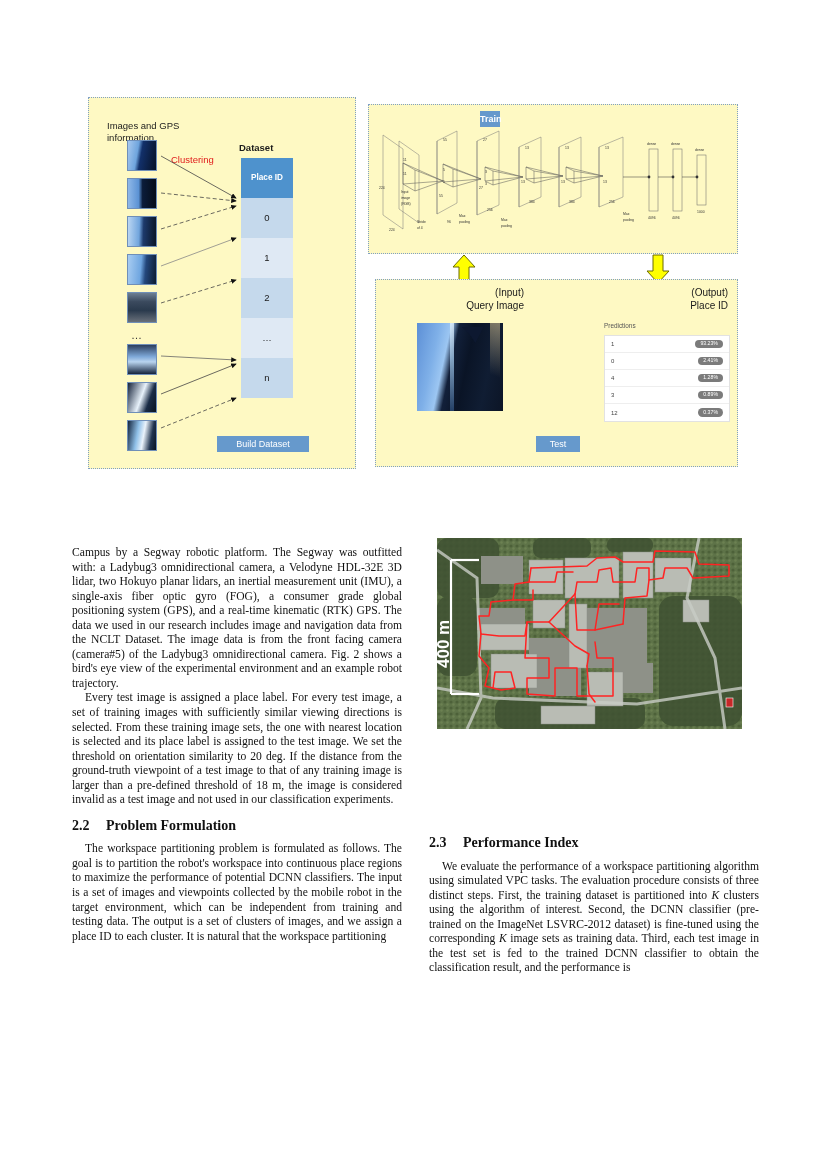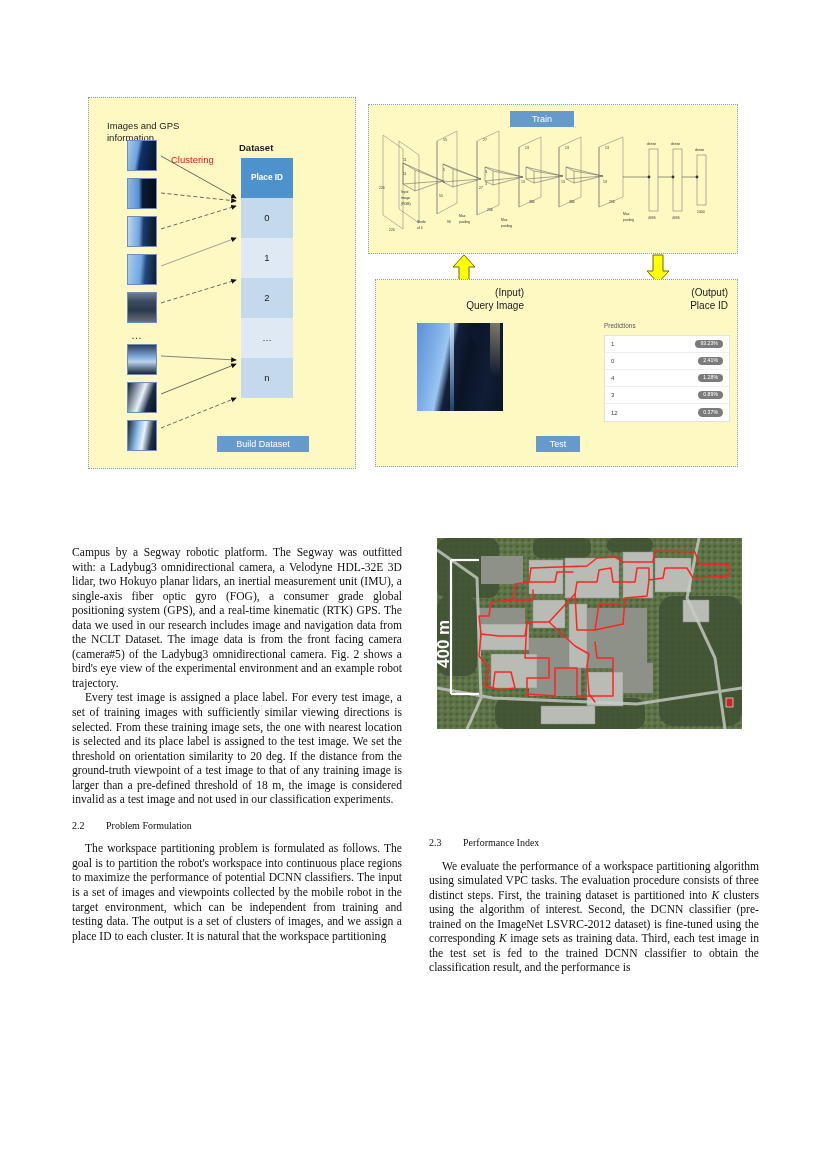--- a/index.html
+++ b/index.html
@@ -46,21 +46,21 @@
   .ds-cell{height:40px;line-height:40px;text-align:center;
            font-family:"Liberation Sans",sans-serif;font-size:9.5px;color:#1a1a1a;}
   .ds-head{background:#4e92cd;color:#fff;font-weight:700;font-size:8.2px;}
   .ds-a{background:#c5d9ec;}
   .ds-b{background:#dfe9f4;}
 
   .btn-blue{position:absolute;background:#6699cc;color:#fff;
             font-family:"Liberation Sans",sans-serif;font-size:9px;
             text-align:center;line-height:16px;height:16px;}
   #btn-build{left:128px;top:338px;width:92px;}
-  #btn-train{left:422px;top:14px;width:64px;}
+  #btn-train{left:392px;top:14px;width:20px;font-weight:bold;}
   #btn-test{left:448px;top:339px;width:44px;}
 
   
   #arrows{position:absolute;left:0;top:0;width:268px;height:372px;pointer-events:none;}
 
   
   #ft-arrow{position:absolute;left:287px;top:67px;width:28px;height:20px;}
 
   
   .yarrow{position:absolute;width:24px;height:30px;}
@@ -107,21 +107,21 @@
   #figure2{position:absolute;left:437px;top:538px;width:305px;height:191px;overflow:hidden;
            background:#56663f;}
 
   
   .col{position:absolute;width:330px;font-size:11.6px;line-height:14.55px;text-align:justify;
        text-justify:inter-word;hyphens:manual;}
   #col-left{left:72px;top:546px;}
   #col-right{left:429px;top:826px;width:330px;}
   .col p{margin:0;}
   .col p.ind{text-indent:13px;}
-  .sec-head{font-weight:normal;font-size:10px;margin:11px 0 9px 0;}
+  .sec-head{font-weight:bold;font-size:14px;margin:11px 0 9px 0;}
   .sec-head .num{display:inline-block;width:34px;}
   .it{font-style:italic;}
 </style>
 </head>
 <body>
 
 <div class="page">
 
   <div id="figure1">
 

